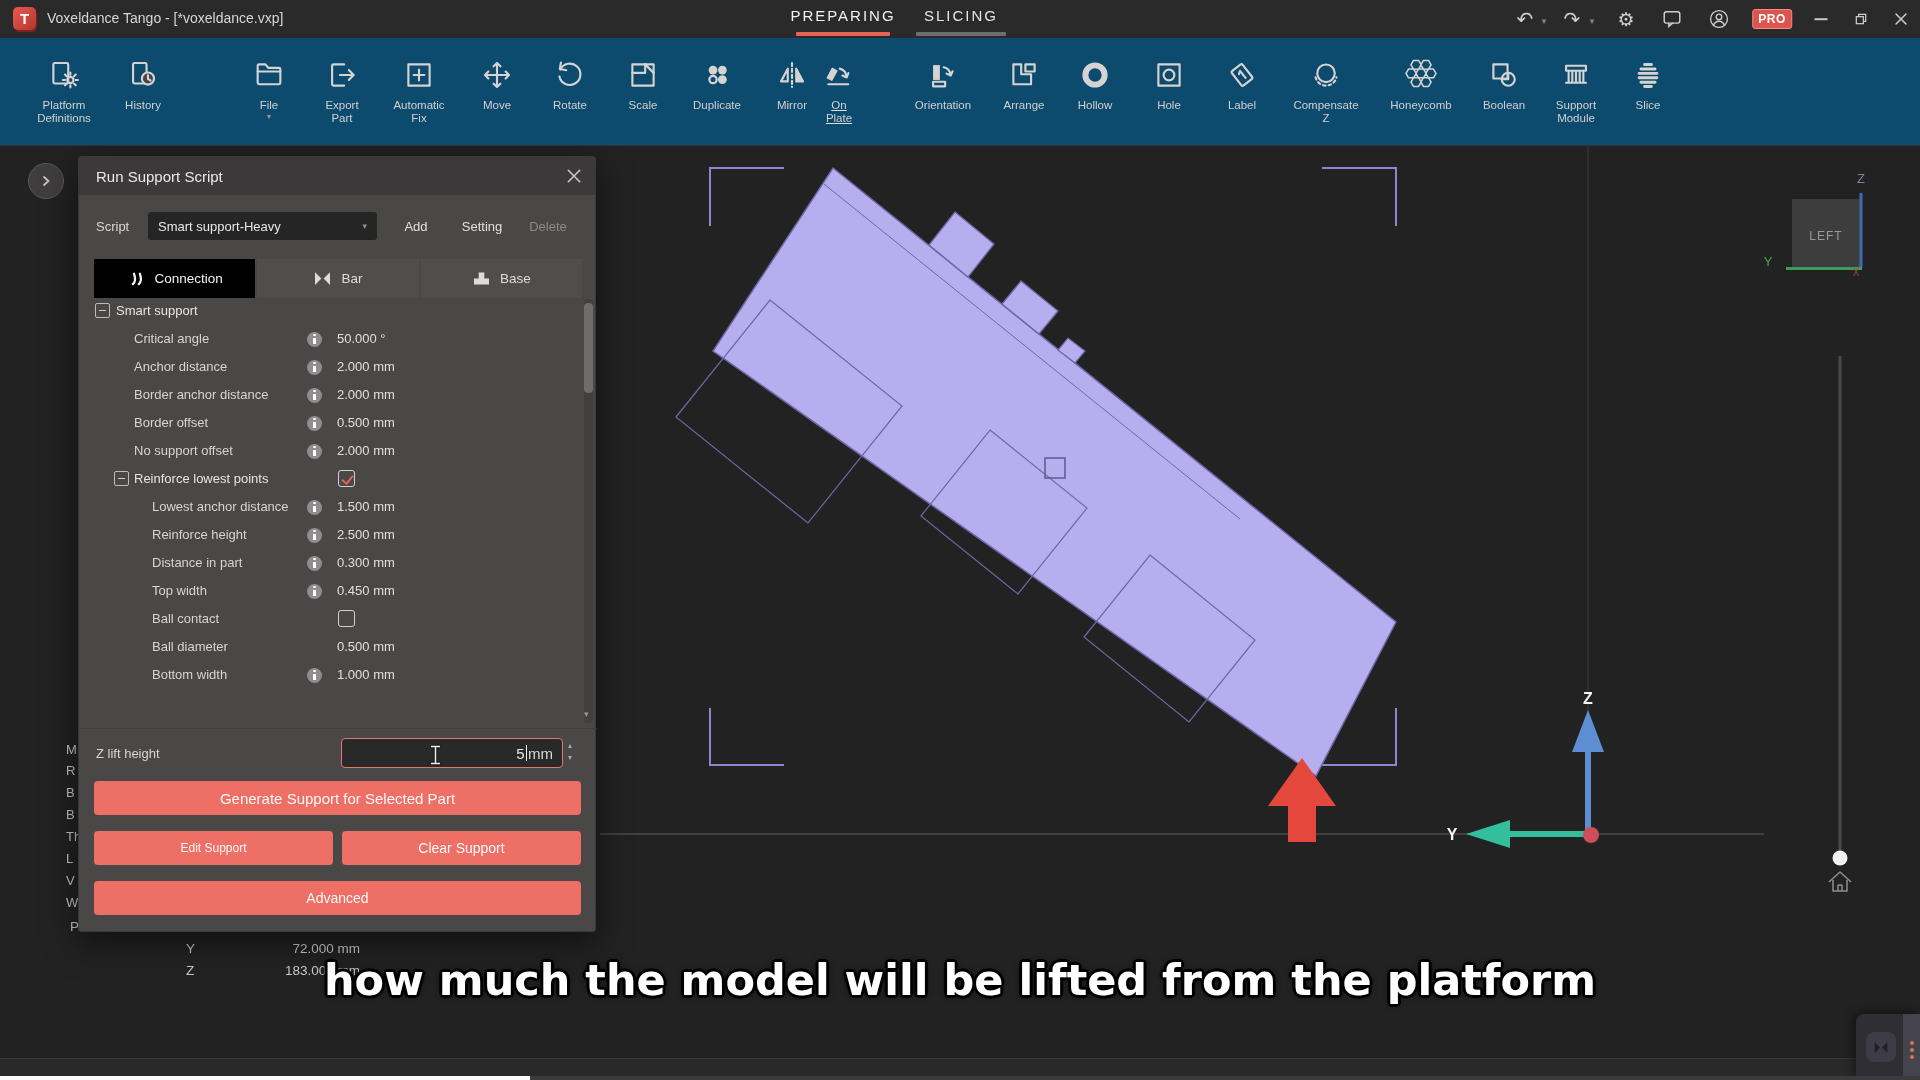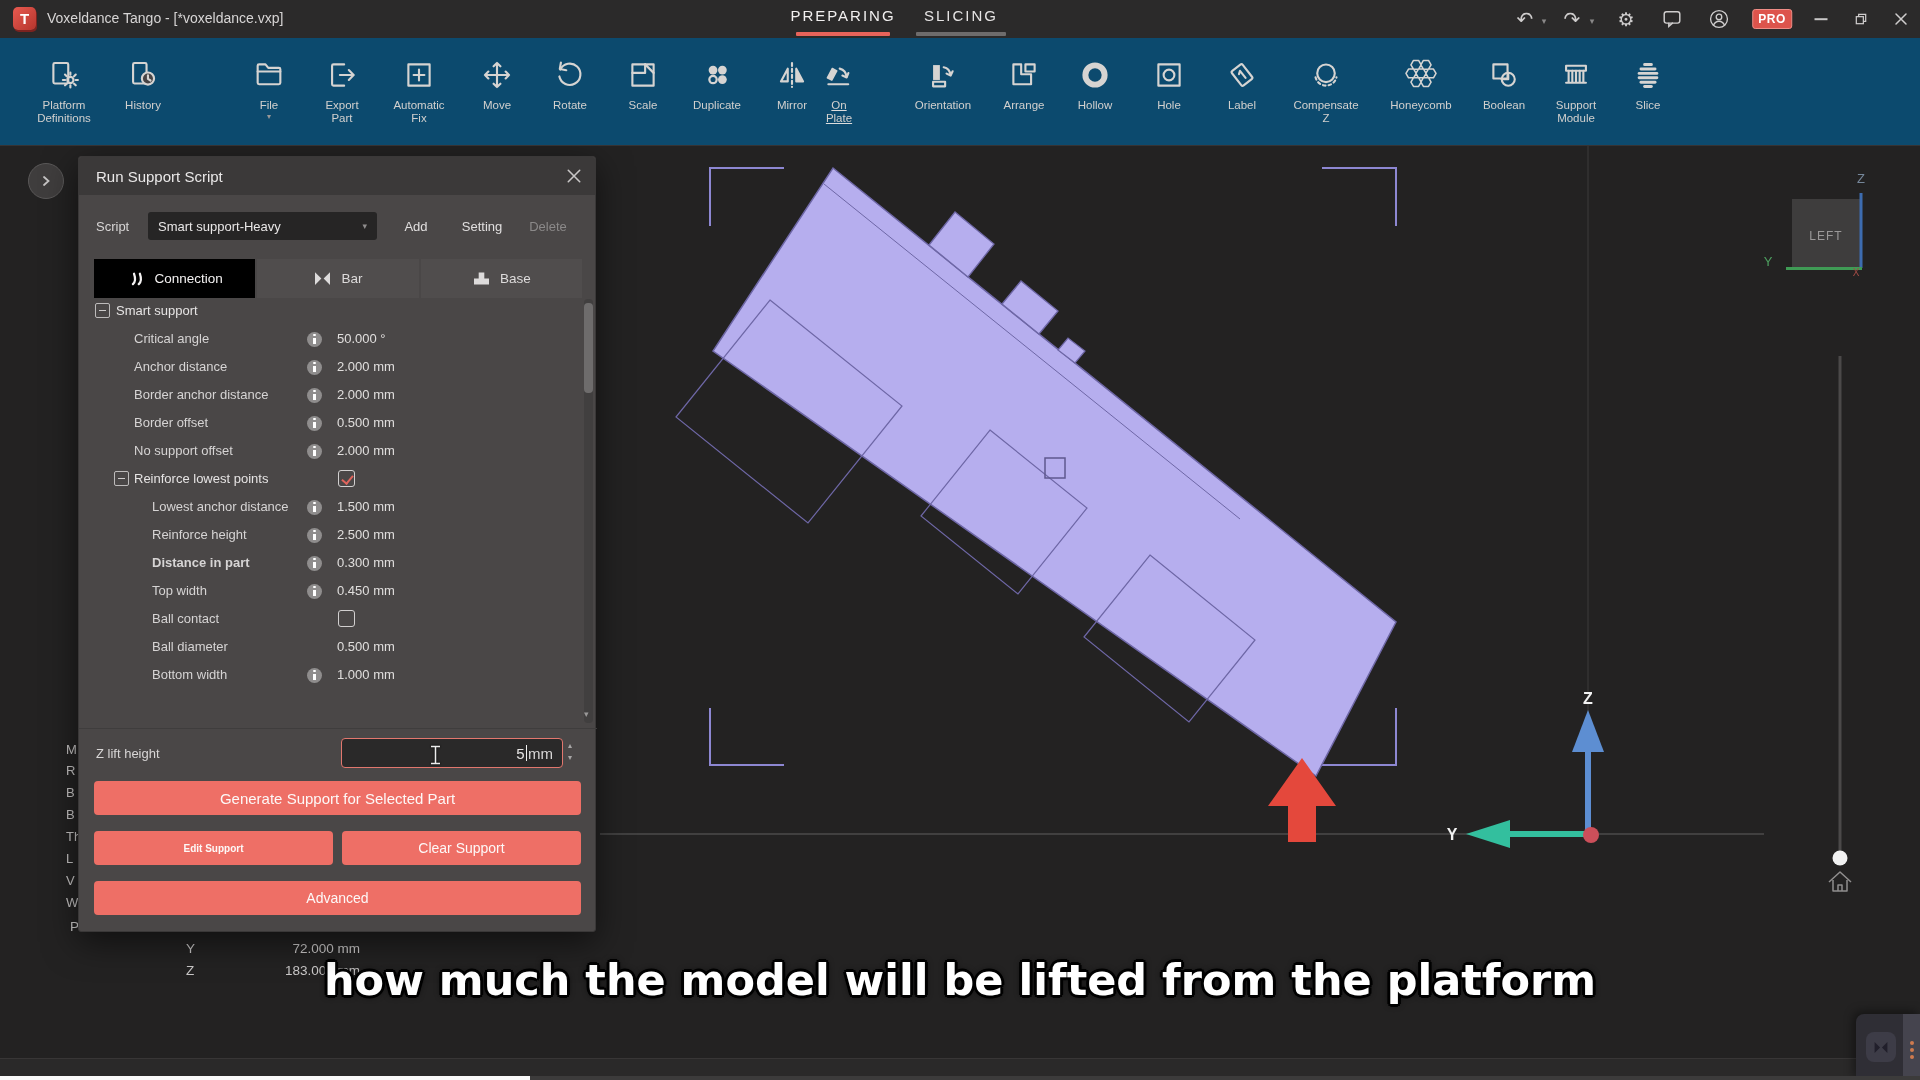--- a/index.html
+++ b/index.html
@@ -81,21 +81,21 @@
   .ddivider{position:absolute;left:0;top:571px;width:518px;height:1px;background:#3f3d3d;}
   .zl-label{position:absolute;left:17px;top:589px;font-size:13px;color:#d8d6d6;}
   .zl-input{position:absolute;left:262px;top:581px;width:222px;height:30px;background:#2a2929;border:1px solid #e2776e;
             border-radius:4px;box-sizing:border-box;display:flex;align-items:center;justify-content:flex-end;
             padding-right:9px;font-size:15px;color:#e6e4e4;}
   .zl-caret{width:1.5px;height:16px;background:#f0f0f0;margin:0 1px;}
   .zl-unit{color:#d8d6d6;}
   .spin{position:absolute;left:489px;font-size:8px;line-height:8px;color:#a8a6a6;}
   .dbtn{position:absolute;background:#ee6f66;border-radius:4px;color:#fdf8f7;display:flex;align-items:center;justify-content:center;}
   .btn-generate{left:15px;top:624px;width:487px;height:34px;font-size:15px;}
-  .btn-edit{left:15px;top:674px;width:239px;height:34px;font-size:10px;font-weight:bold;}
+  .btn-edit{left:15px;top:674px;width:239px;height:34px;font-size:12px;}
   .btn-clear{left:263px;top:674px;width:239px;height:34px;font-size:14px;}
   .btn-advanced{left:15px;top:724px;width:487px;height:34px;font-size:14px;}
   .ibeam{position:absolute;left:429px;top:745px;z-index:11;filter:drop-shadow(0 0 1px #000);}
 </style>
 </head>
 <body>
 
 <div id="screen">
 
   <div class="titlebar">
@@ -498,21 +498,21 @@
           <span class="plabel" style="left: 73px;">Lowest anchor distance</span>
           <span class="pinfo"></span>
           <span class="pval">1.500 mm</span>
         </div>
         <div class="prow">
           <span class="plabel" style="left: 73px;">Reinforce height</span>
           <span class="pinfo"></span>
           <span class="pval">2.500 mm</span>
         </div>
         <div class="prow">
-          <span class="plabel" style="left: 73px; font-weight: bold;">Distance in part</span>
+          <span class="plabel" style="left: 73px;">Distance in part</span>
           <span class="pinfo"></span>
           <span class="pval">0.300 mm</span>
         </div>
         <div class="prow">
           <span class="plabel" style="left: 73px;">Top width</span>
           <span class="pinfo"></span>
           <span class="pval">0.450 mm</span>
         </div>
         <div class="prow">
           <span class="plabel" style="left: 73px;">Ball contact</span>

